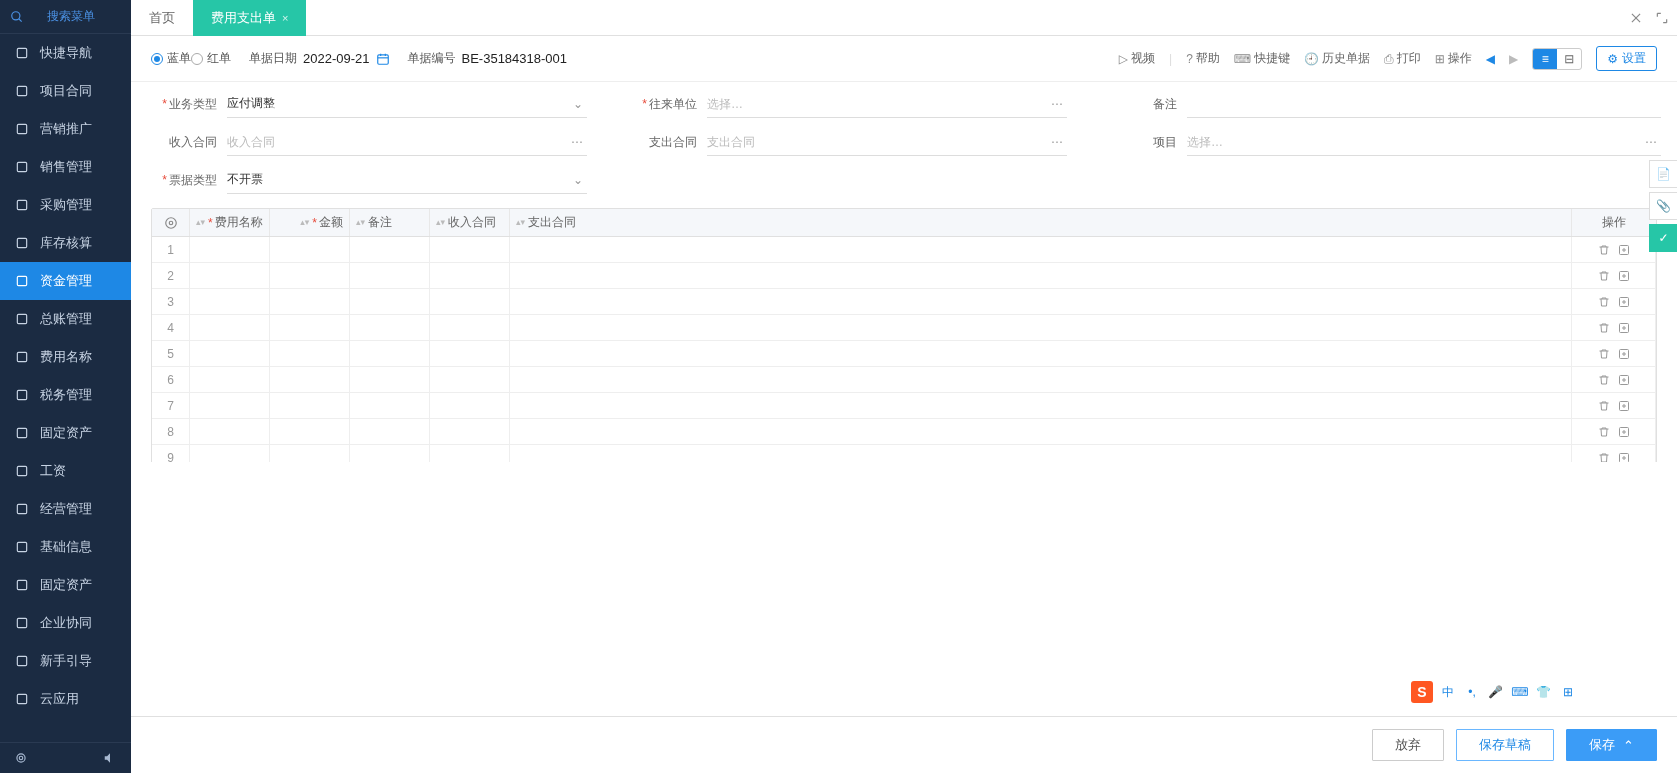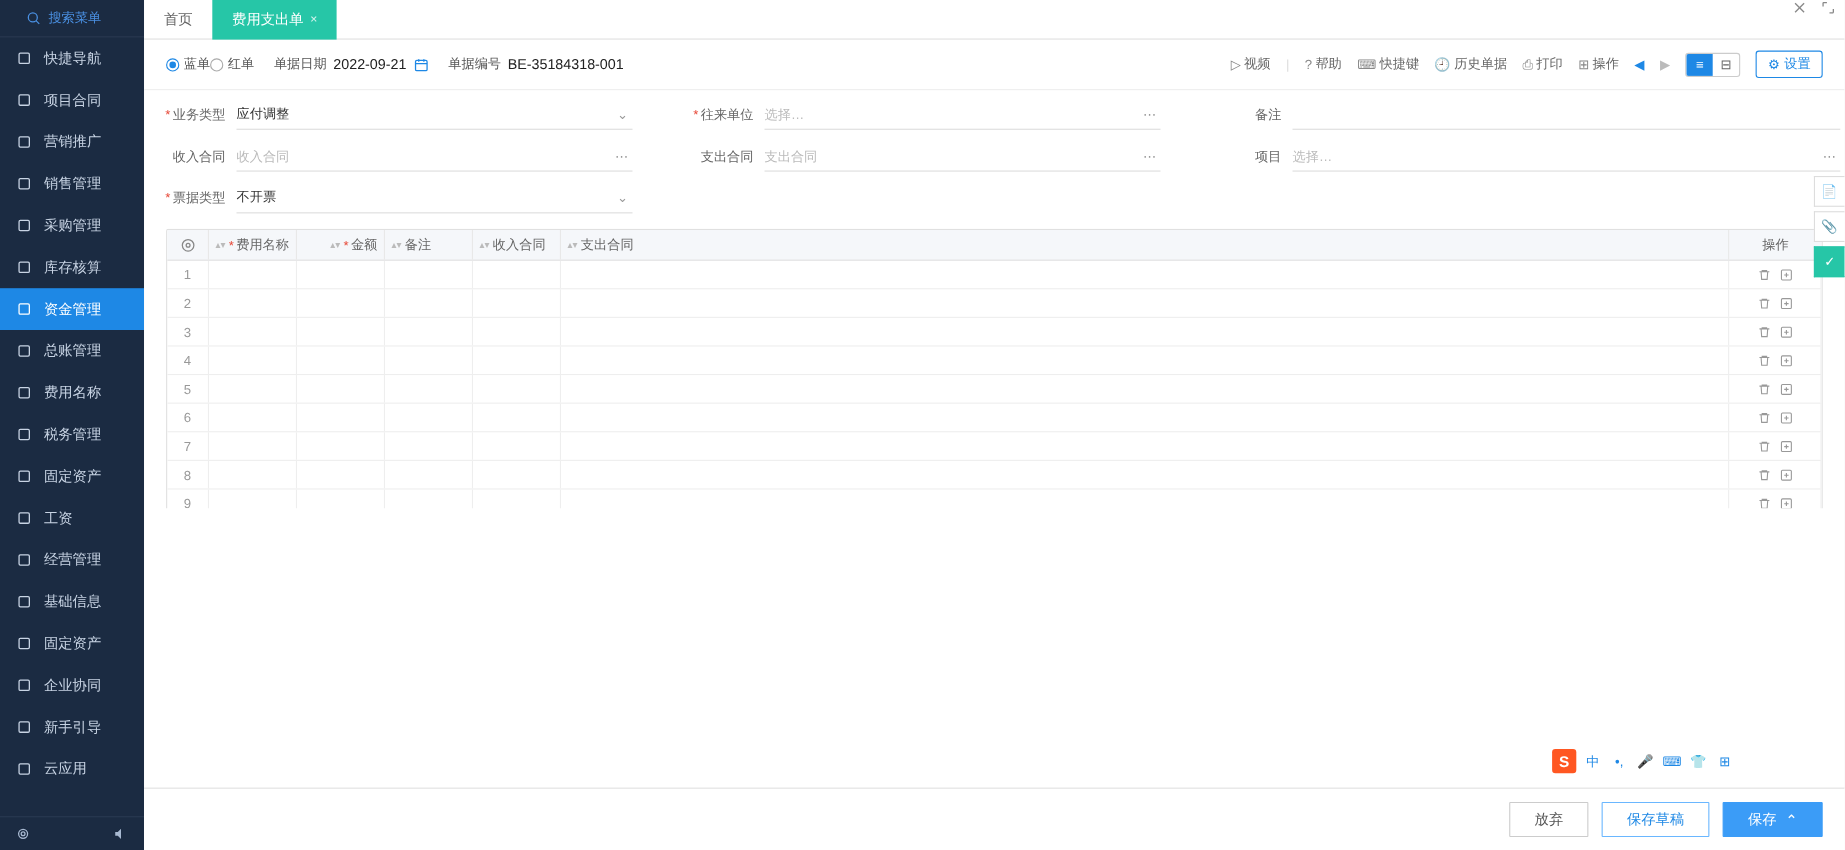--- a/index.html
+++ b/index.html
@@ -1,29 +1,29 @@
 <!DOCTYPE html>
 <html><head>
 <meta charset="utf-8">
 <style>
 * { margin:0; padding:0; box-sizing:border-box; font-family:"Microsoft YaHei",Arial,sans-serif; }
 body { background:#f5f5f5; color:#333; font-size:12px; overflow:hidden; }
 .app { display:flex; height:773px; width:1677px; position:relative; }
 .sidebar { width:131px; background:#1b2b42; color:#a8b9d1; display:flex; flex-direction:column; }
-.search-bar { padding:8px 24px; display:flex; align-items:center; gap:6px; color:#4a90e2; font-size:12px; border-bottom:1px solid #2a3a52; }
+.search-bar { padding:8px 10px; display:flex; align-items:center; gap:23px; color:#4a90e2; font-size:12px; border-bottom:1px solid #2a3a52; }
 .search-bar .ic { color:#4a90e2; }
 .nav { flex:1; overflow-y:auto; }
 .nav-item { display:flex; align-items:center; gap:10px; padding:10px 14px; cursor:pointer; font-size:13px; color:#c8d4e4; }
 .nav-item.active { background:#1e88e5; color:#fff; }
 .nav-item .ic { width:16px; height:16px; display:inline-flex; align-items:center; justify-content:center; }
 .sidebar-footer { display:flex; justify-content:space-between; padding:8px 14px; border-top:1px solid #2a3a52; color:#a8b9d1; }
 .sidebar-footer .ic { cursor:pointer; }
 
 .main { flex:1; display:flex; flex-direction:column; background:#fff; position:relative; }
-.tabs { display:flex; border-bottom:1px solid #e0e0e0; height:36px; position:relative; }
+.tabs { display:flex; align-items:center; border-bottom:1px solid #e0e0e0; height:36px; position:relative; }
 .tab { padding:0 18px; height:36px; display:flex; align-items:center; gap:6px; cursor:pointer; color:#666; font-size:13px; }
 .tab.active { background:#26c6a7; color:#fff; }
 .tab .close { font-size:11px; opacity:.8; }
 .tabs-right { position:absolute; right:8px; display:flex; gap:12px; align-items:center; color:#999; }
 .tabs-right .ic { cursor:pointer; }
 
 .toolbar { display:flex; align-items:center; padding:10px 20px; gap:18px; border-bottom:1px solid #eee; font-size:12px; color:#555; flex-wrap:wrap; }
 .radio-group { display:flex; gap:0; }
 .radio-item { display:flex; align-items:center; gap:4px; cursor:pointer; }
 .radio { width:12px; height:12px; border:1px solid #aaa; border-radius:50%; display:inline-flex; align-items:center; justify-content:center; }
@@ -34,21 +34,21 @@
 .date-val { color:#1e88e5; }
 .toolbar-spacer { flex:1; }
 .toolbar-actions { display:flex; gap:14px; align-items:center; color:#666; }
 .act { display:flex; align-items:center; gap:3px; cursor:pointer; font-size:12px; }
 .act .ic { color:#888; }
 .view-toggle { display:flex; border:1px solid #ccc; border-radius:3px; overflow:hidden; }
 .view-toggle .vt { width:24px; height:20px; display:flex; align-items:center; justify-content:center; cursor:pointer; color:#666; }
 .view-toggle .vt.active { background:#1e88e5; color:#fff; }
 .setting-btn { border:1px solid #1e88e5; color:#1e88e5; padding:3px 10px; border-radius:3px; cursor:pointer; display:flex; gap:4px; align-items:center; }
 
-.form-area { padding:8px 4px 4px; }
+.form-area { padding:8px 16px 4px; }
 .form-row { display:flex; gap:40px; margin-bottom:10px; }
 .form-field { display:flex; align-items:center; width:440px; }
 .form-field.wide { flex:1; }
 .f-label { width:80px; text-align:right; color:#666; font-size:12px; padding-right:10px; }
 .f-label .req { color:#e74c3c; margin-right:2px; }
 .f-input { flex:1; position:relative; border-bottom:1px solid #ddd; height:28px; display:flex; align-items:center; }
 .f-input input { border:none; outline:none; width:100%; font-size:12px; color:#333; background:transparent; }
 .f-input input::placeholder { color:#bbb; }
 .f-input .suffix { color:#999; cursor:pointer; padding:0 4px; }
 

